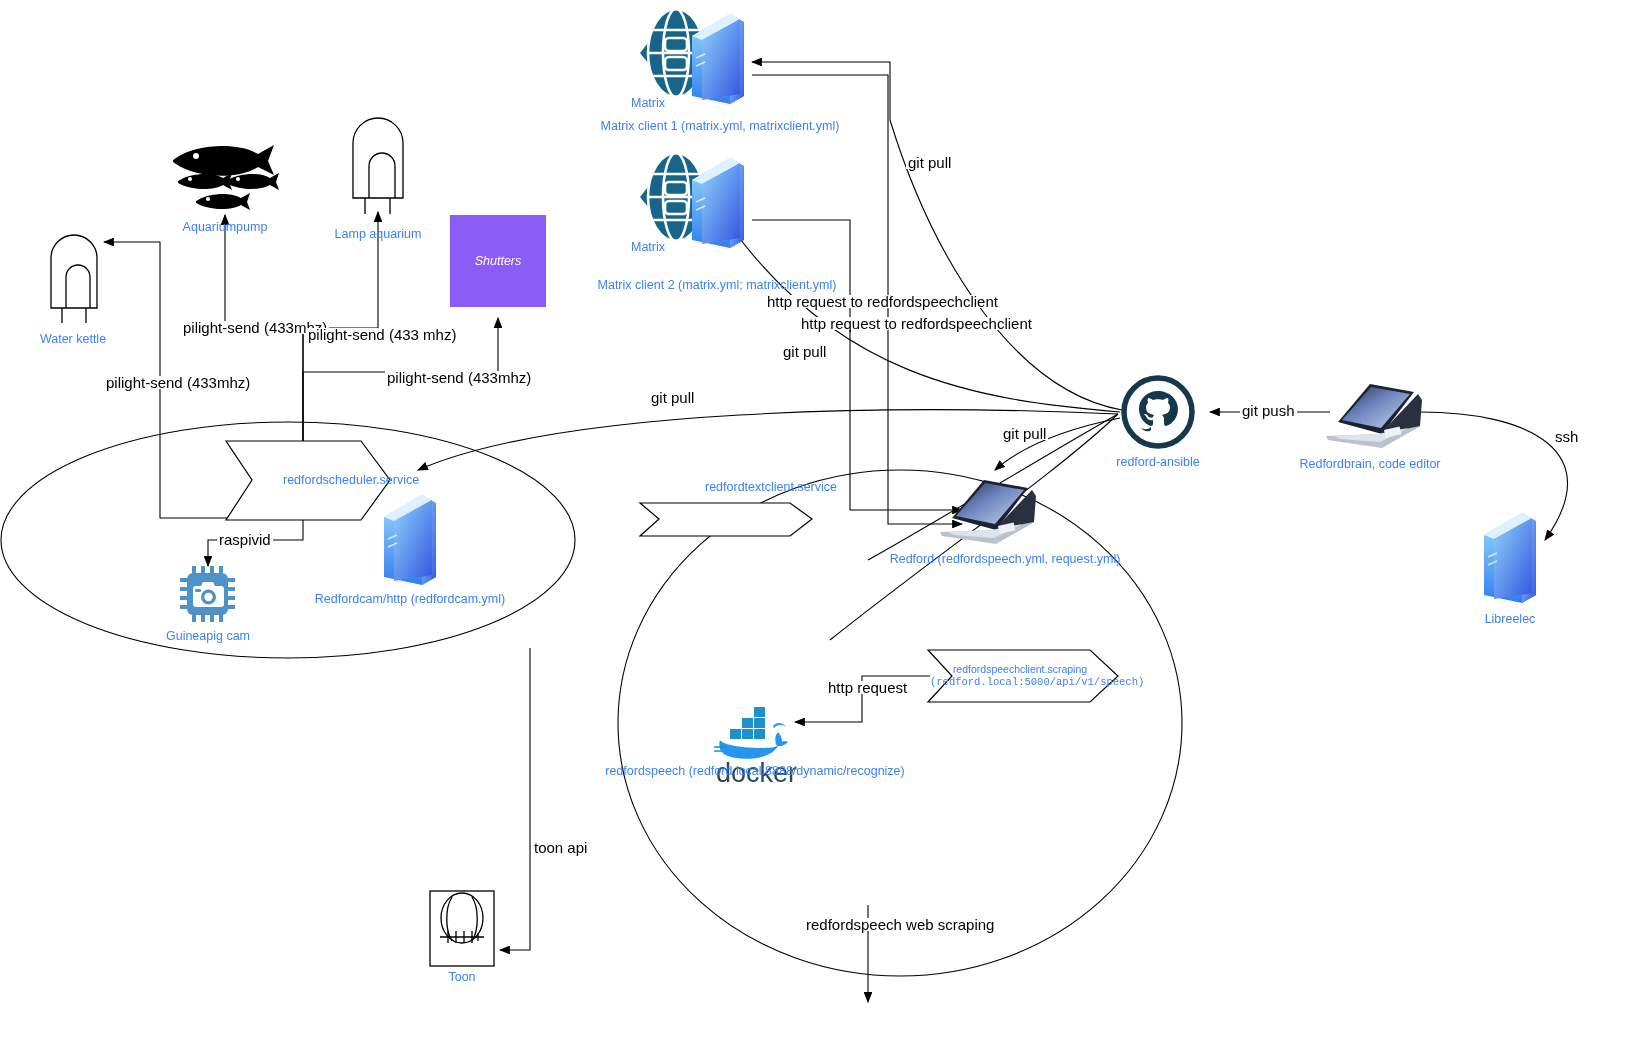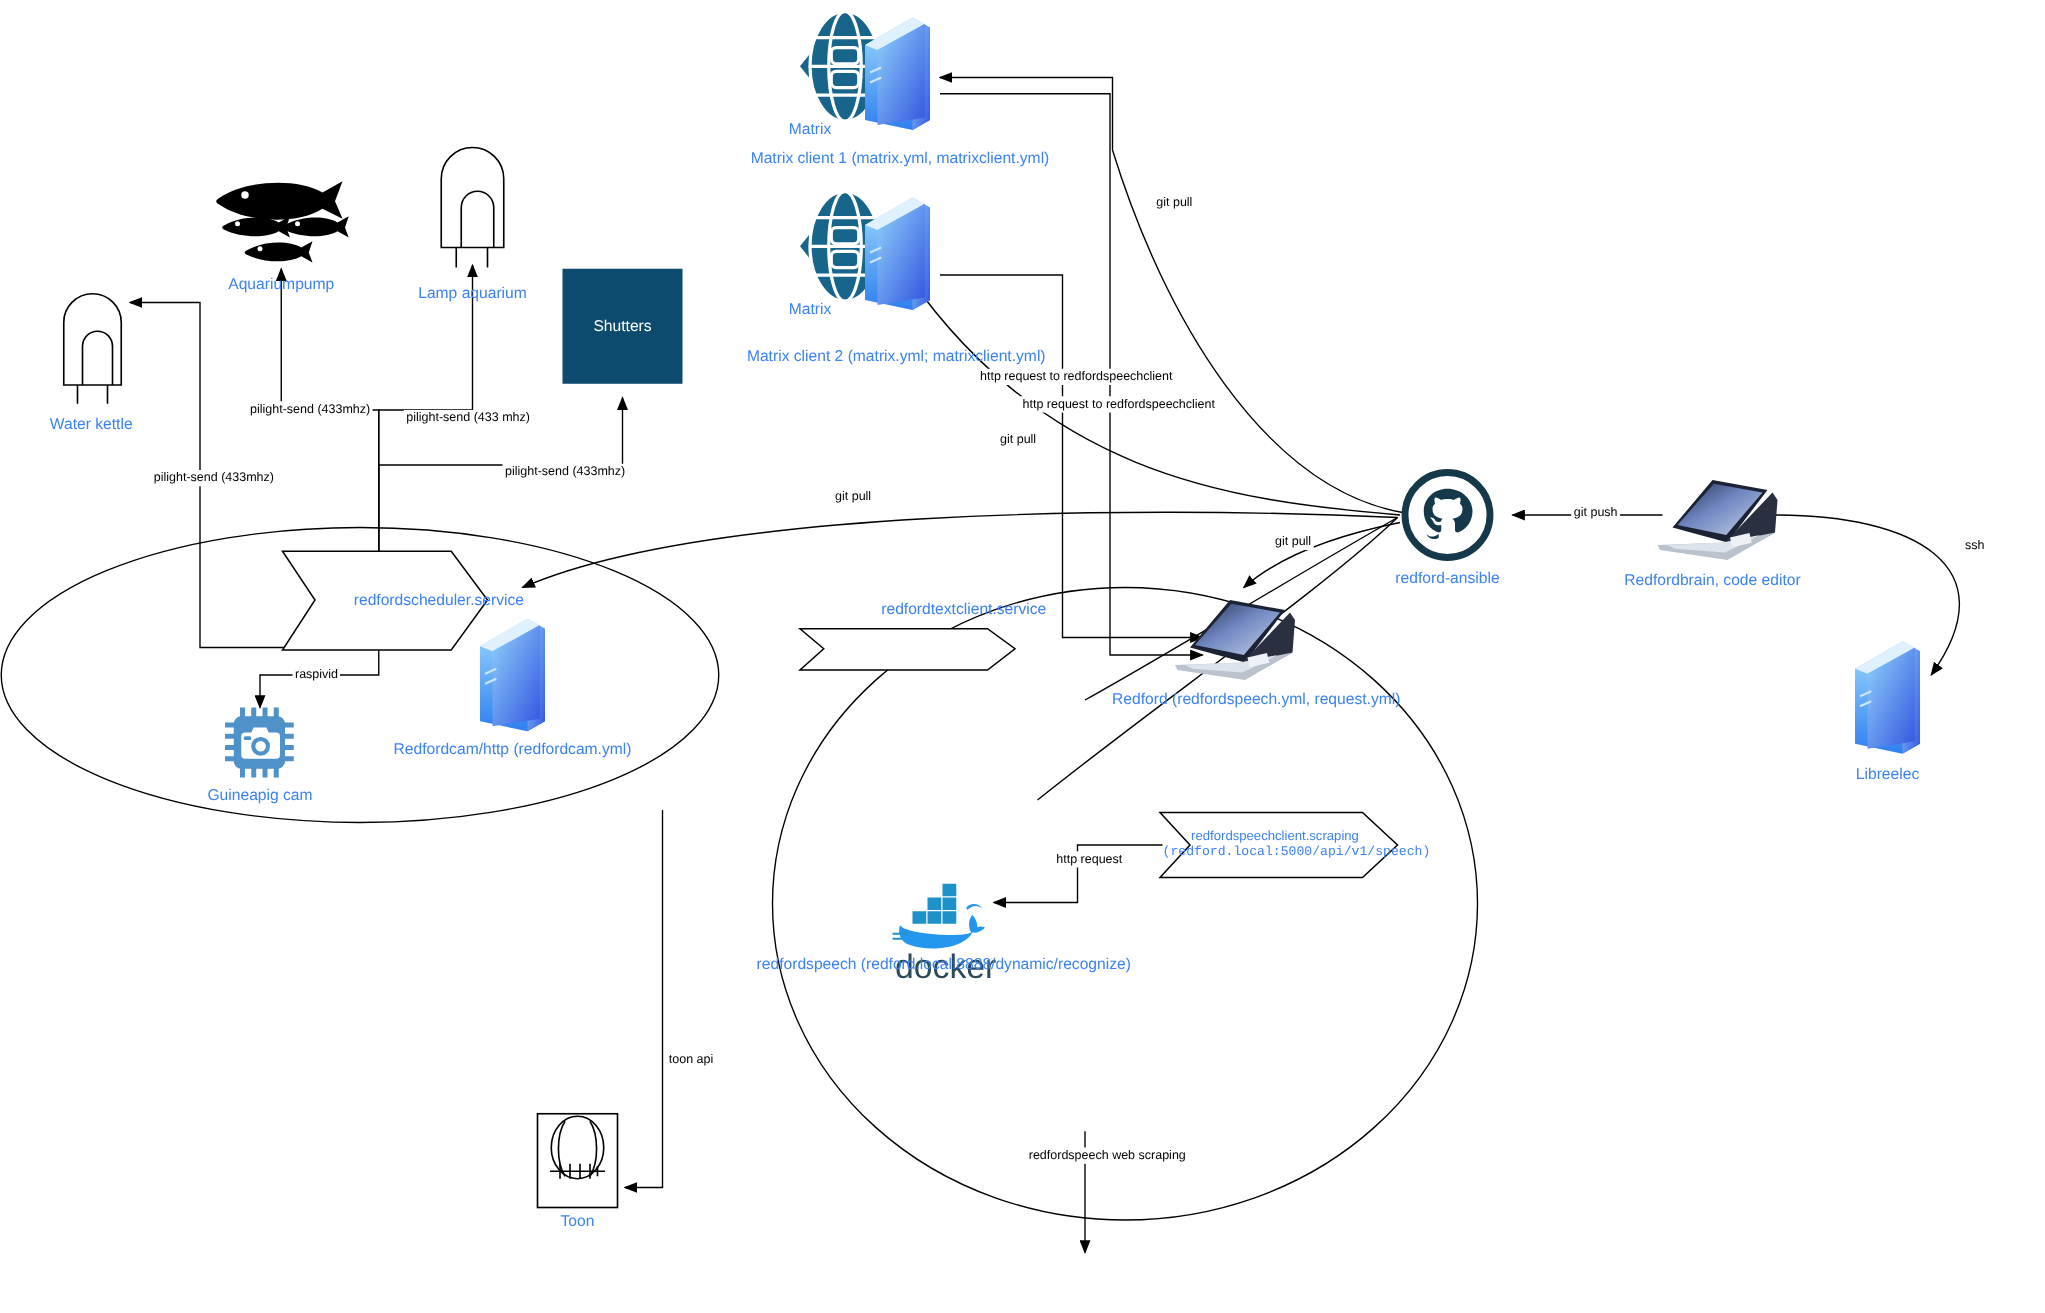--- a/index.html
+++ b/index.html
@@ -4,25 +4,25 @@
 <style>
   html,body{margin:0;padding:0;background:#ffffff;}
   body{width:1636px;height:1050px;overflow:hidden;
        font-family:"Liberation Sans",sans-serif;color:#000;}
   #stage{position:relative;width:1636px;height:1050px;}
   #wires{position:absolute;left:0;top:0;width:1636px;height:1050px;}
   .node{position:absolute;}
   .lbl{position:absolute;font-size:12.5px;line-height:14px;color:#3b82f6;
        white-space:nowrap;text-align:center;}
   .lbl.left{text-align:left;padding-left:40px;}
-  .edgelbl{position:absolute;font-size:10px;line-height:13px;color:#000;
-           white-space:nowrap;background:#fff;padding:0 2px;margin-left:17px;}
-  .shutters{width:96px;height:92px;background:#0c4a6e;color:#fff;
+  .edgelbl{position:absolute;font-size:15px;line-height:13px;color:#000;
+           white-space:nowrap;background:#fff;padding:0 2px;}
+  .shutters{width:96px;height:92px;background:#8b5cf6;color:#fff;
             display:flex;align-items:center;justify-content:center;
-            font-size:12.5px;}
+            font-size:12.5px;font-style:italic;}
   .mono{font-family:"Liberation Mono",monospace;font-size:11px;}
   .bsmall{font-size:10.5px;line-height:12.5px;}
 </style>
 </head>
 <body>
 
 <div id="stage">
 
   <svg id="wires" viewBox="0 0 1636 1050">
     <defs>
@@ -323,16 +323,16 @@
   <div class="edgelbl" style="left:906px;top:156px;">git pull</div>
   <div class="edgelbl" style="left:781px;top:345px;">git pull</div>
   <div class="edgelbl" style="left:1001px;top:427px;">git pull</div>
   <div class="edgelbl" style="left:1240px;top:404px;">git push</div>
   <div class="edgelbl" style="left:1553px;top:430px;text-align:center;">ssh</div>
 
   <div class="edgelbl" style="left:765px;top:295px;">http request to redfordspeechclient</div>
   <div class="edgelbl" style="left:799px;top:317px;">http request to redfordspeechclient</div>
   <div class="edgelbl" style="left:826px;top:681px;">http request</div>
 
-  <div class="edgelbl" style="left:516px;top:841px;">toon api</div>
+  <div class="edgelbl" style="left:532px;top:841px;">toon api</div>
   <div class="edgelbl" style="left:804px;top:918px;">redfordspeech web scraping</div>
 
 </div>
 
 </body></html>

